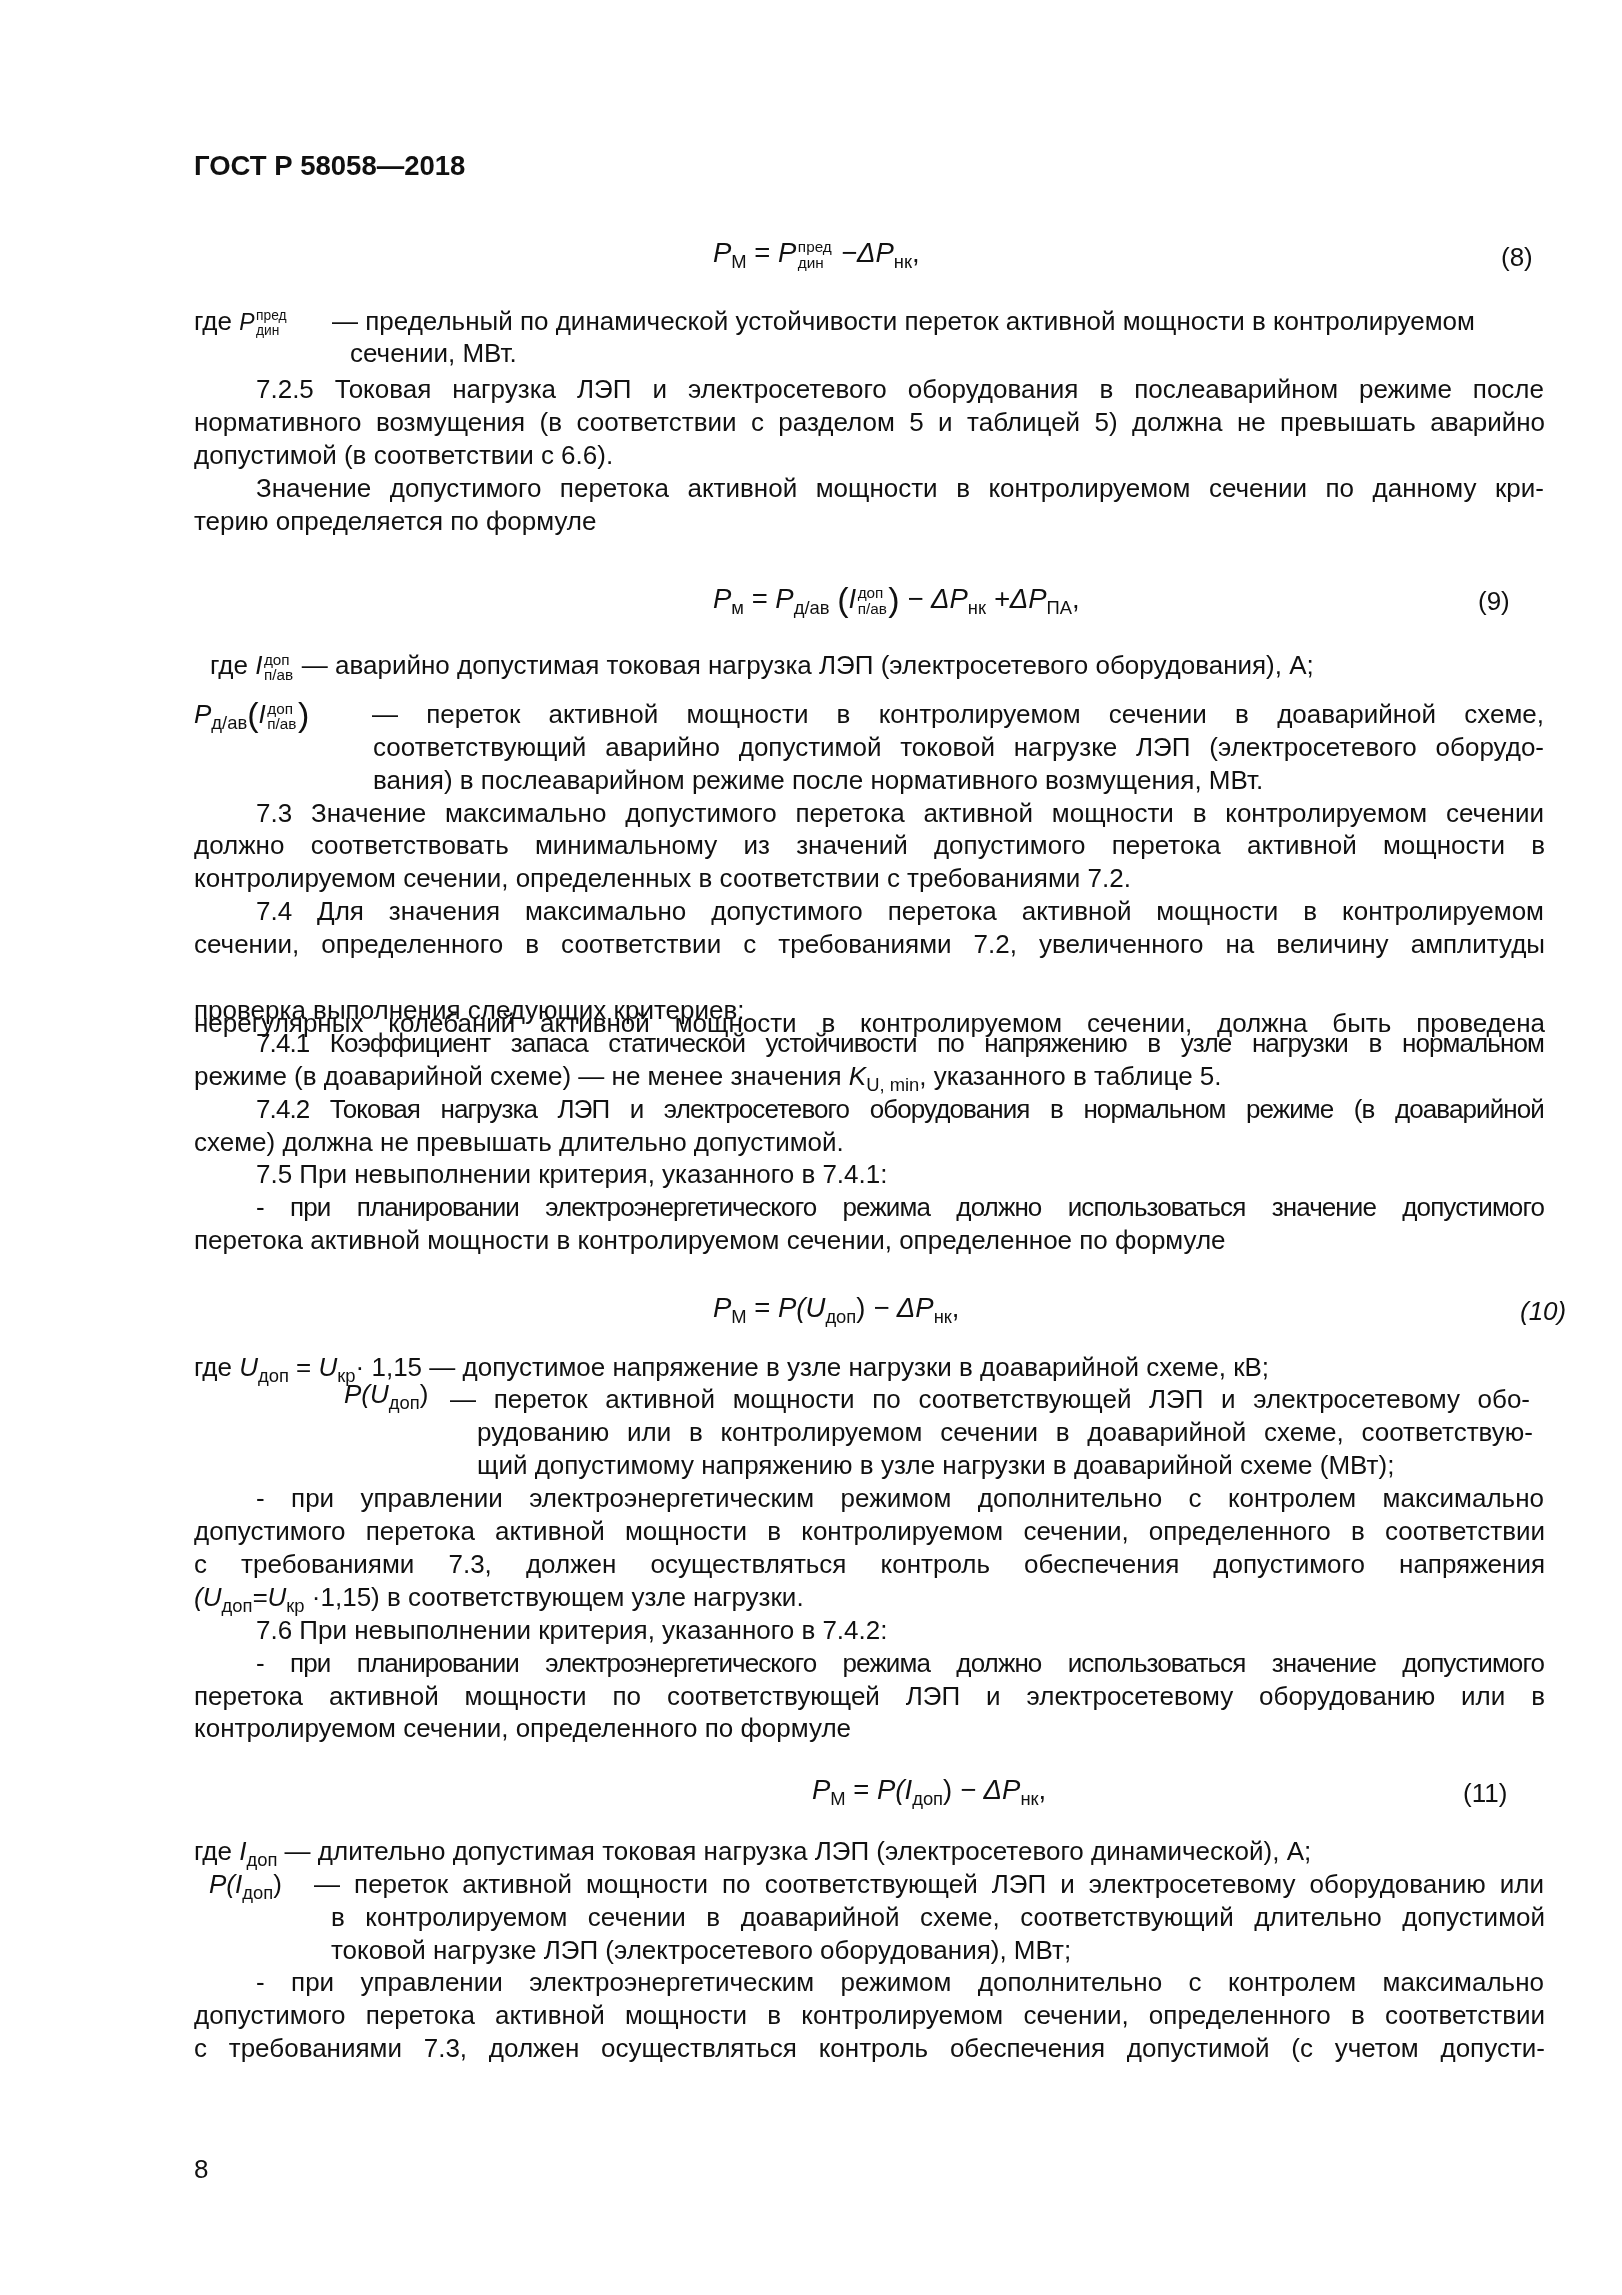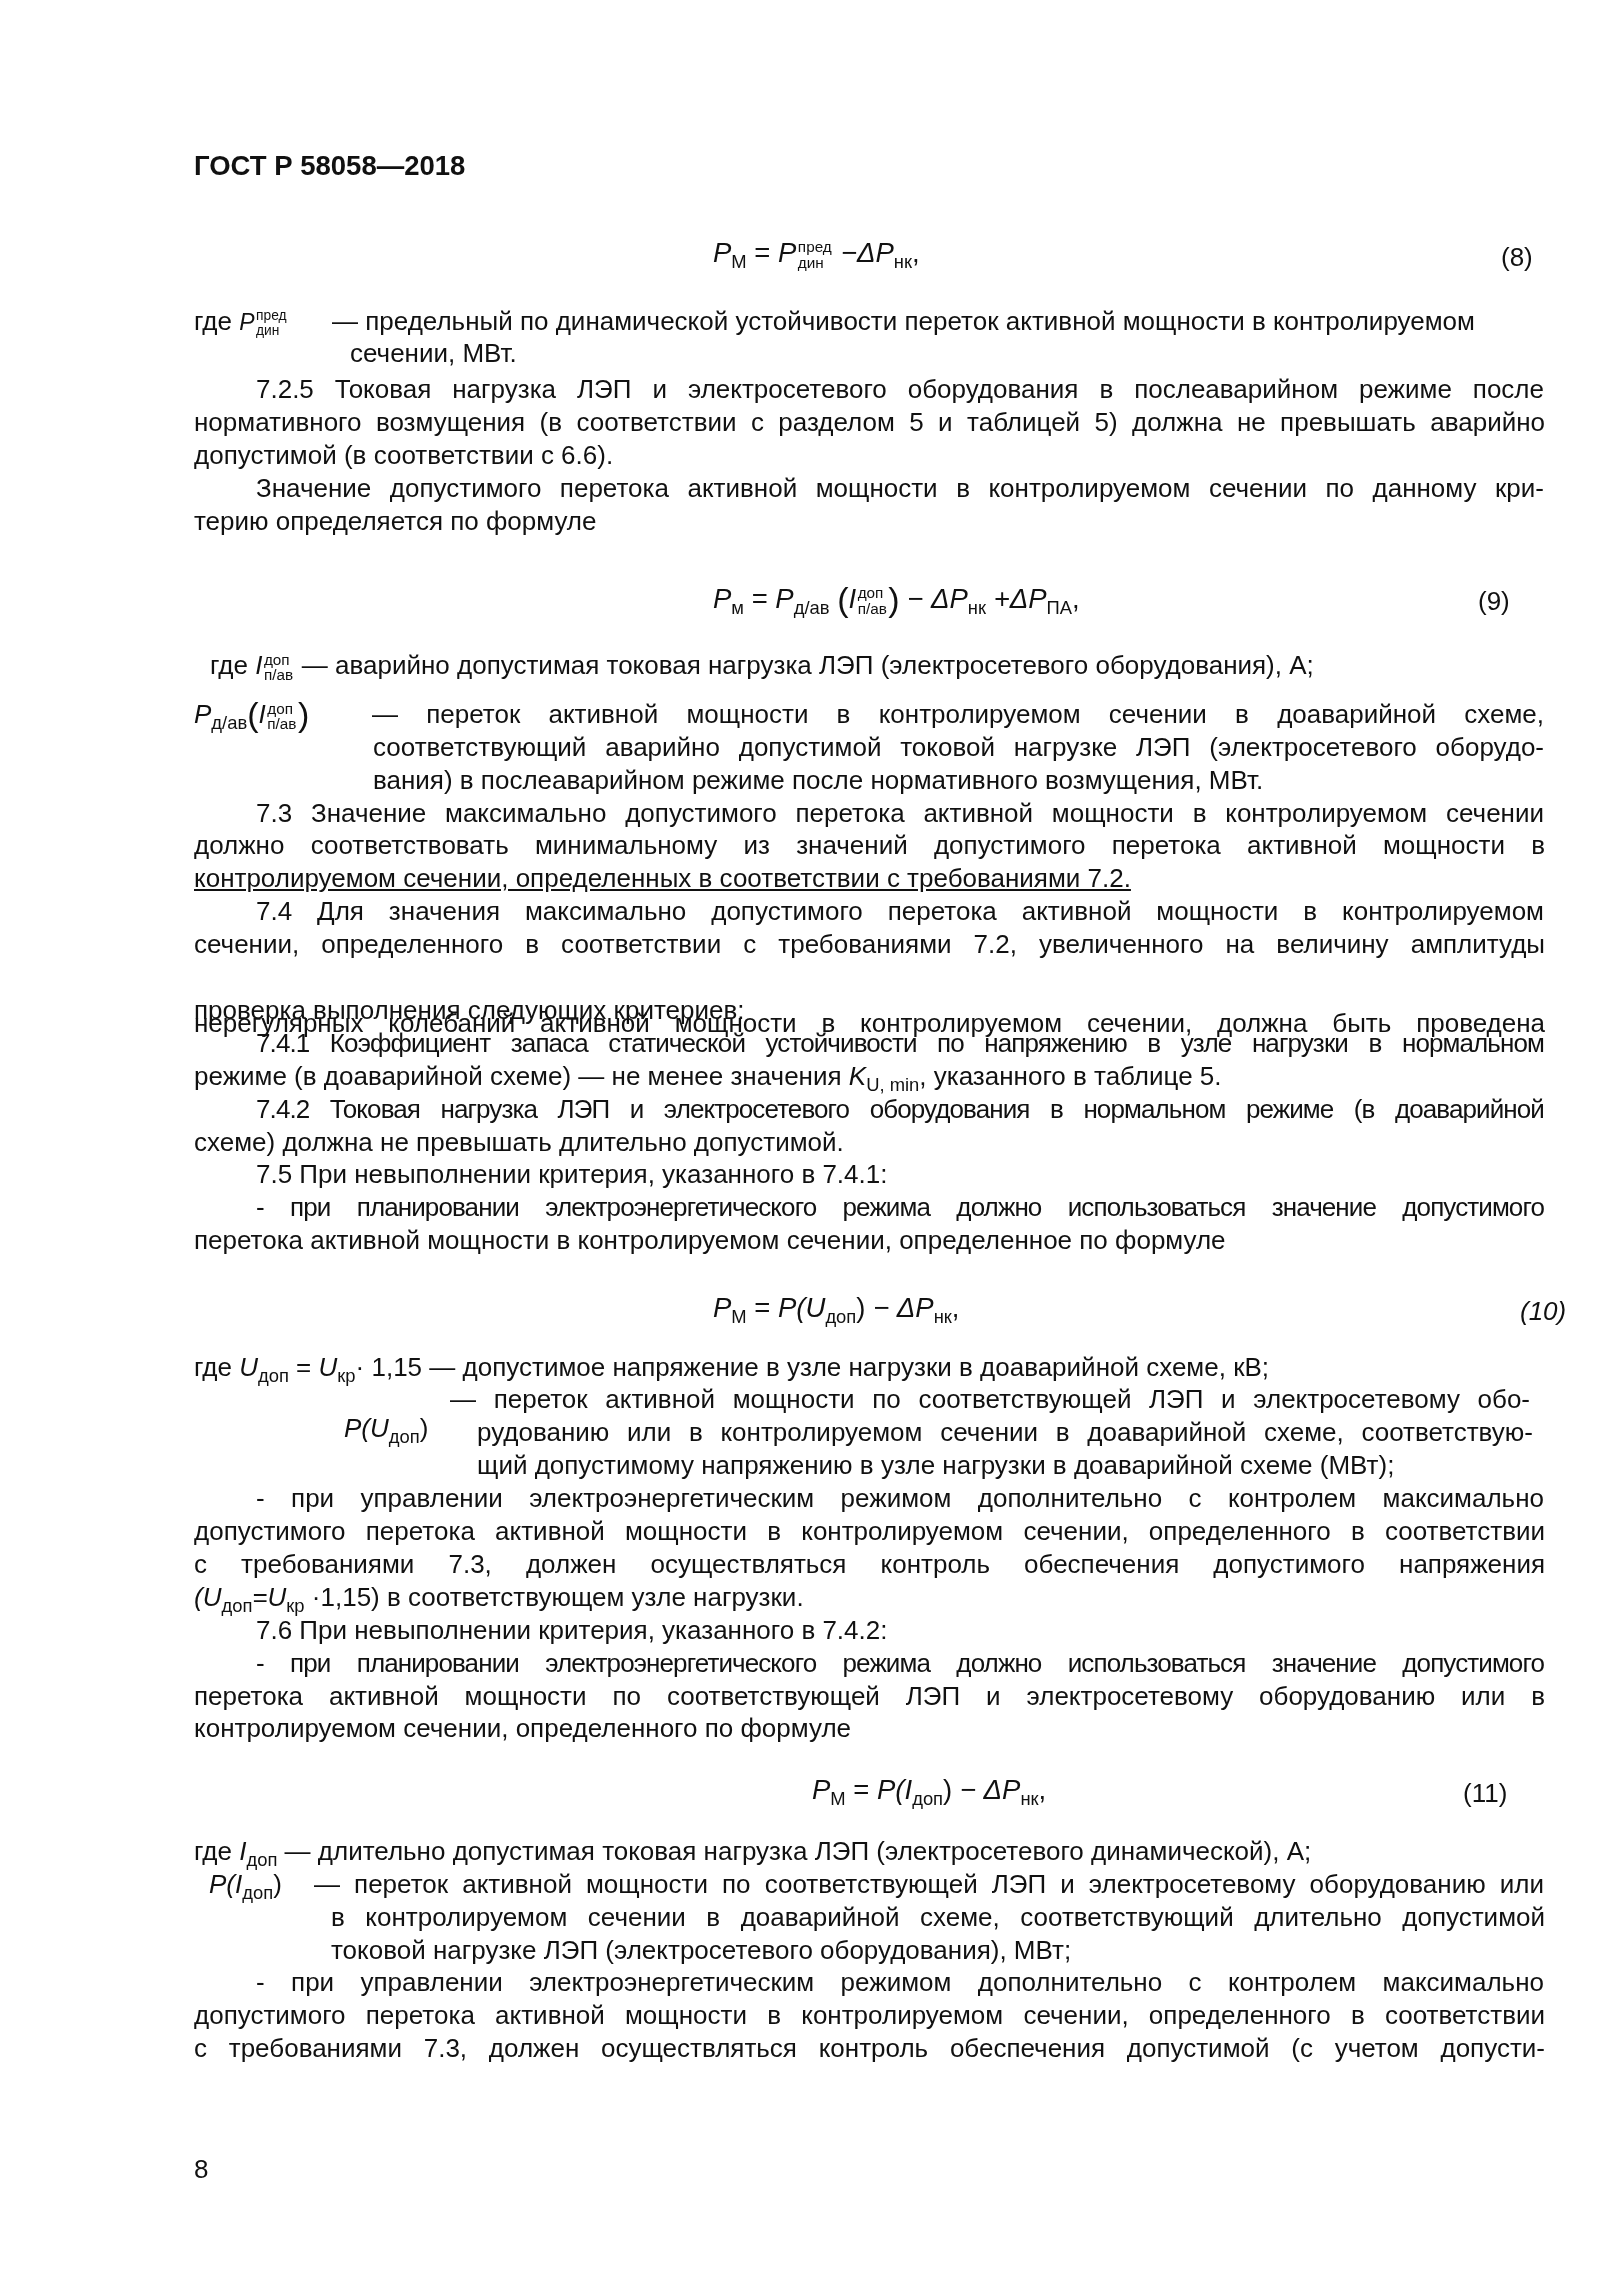--- a/index.html
+++ b/index.html
@@ -60,21 +60,21 @@
 </div>
 <div class="ln" style="left:194px;top:698px;">
   <i>P</i><sub>д/ав</sub><span class="paren">(</span><i>I</i><span class="ss"><span>доп</span><span>п/ав</span></span><span class="paren">)</span>
 </div>
 <div class="ln just" style="left:372px;top:698px;width:1172px;">— переток активной мощности в контролируемом сечении в доаварийной схеме,</div>
 <div class="ln just" style="left:373px;top:731px;width:1171px;">соответствующий аварийно допустимой токовой нагрузке ЛЭП (электросетевого оборудо-</div>
 <div class="ln" style="left:373px;top:764px;">вания) в послеаварийном режиме после нормативного возмущения, МВт.</div>
 
 <div class="ln just" style="left:256px;top:797px;width:1288px;">7.3 Значение максимально допустимого перетока активной мощности в контролируемом сечении</div>
 <div class="ln just" style="left:194px;top:829px;">должно соответствовать минимальному из значений допустимого перетока активной мощности в</div>
-<div class="ln" style="left:194px;top:862px;text-decoration:underline;">контролируемом сечении, определенных в соответствии с требованиями 7.2.</div>
+<div class="ln" style="left:194px;top:862px;">контролируемом сечении, определенных в соответствии с требованиями 7.2.</div>
 <div class="ln just" style="left:256px;top:895px;width:1288px;">7.4 Для значения максимально допустимого перетока активной мощности в контролируемом</div>
 <div class="ln just" style="left:194px;top:928px;">сечении, определенного в соответствии с требованиями 7.2, увеличенного на величину амплитуды</div>
 <div class="ln just" style="left:194px;top:961px;margin-top:46px;">нерегулярных колебаний активной мощности в контролируемом сечении, должна быть проведена</div>
 <div class="ln" style="left:194px;top:994px;">проверка выполнения следующих критериев:</div>
 
 <div class="ln just" style="left:256px;top:1027px;width:1288px;letter-spacing:-0.9px;">7.4.1 Коэффициент запаса статической устойчивости по напряжению в узле нагрузки в нормальном</div>
 <div class="ln" style="left:194px;top:1060px;">
   <span>режиме (в доаварийной схеме) — не менее значения</span> <i>K</i><sub>U, min</sub><span>, указанного в таблице 5.</span>
 </div>
 <div class="ln just" style="left:256px;top:1093px;width:1288px;letter-spacing:-0.9px;">7.4.2 Токовая нагрузка ЛЭП и электросетевого оборудования в нормальном режиме (в доаварийной</div>
@@ -89,21 +89,21 @@
   <i>P(U</i><sub>доп</sub><span>)</span>
   <i>− ΔP</i><sub>нк</sub><span>,</span>
 </div>
 <div class="eqn" style="left:1520px;top:1296px;font-style:italic;">(10)</div>
 
 <div class="ln" style="left:194px;top:1351px;">
   <span>где</span>
   <i>U</i><sub>доп</sub><span> = </span><i>U</i><sub>кр</sub><span>· 1,15</span>
   <span>— допустимое напряжение в узле нагрузки в доаварийной схеме, кВ;</span>
 </div>
-<div class="ln" style="left:344px;top:1412px;">
+<div class="ln" style="left:344px;top:1378px;">
   <i>P(U</i><sub>доп</sub><span>)</span>
 </div>
 <div class="ln just" style="left:450px;top:1383px;width:1080px;">— переток активной мощности по соответствующей ЛЭП и электросетевому обо-</div>
 <div class="ln just" style="left:477px;top:1416px;width:1056px;">рудованию или в контролируемом сечении в доаварийной схеме, соответствую-</div>
 <div class="ln" style="left:477px;top:1449px;">щий допустимому напряжению в узле нагрузки в доаварийной схеме (МВт);</div>
 
 <div class="ln just" style="left:256px;top:1482px;width:1288px;">- при управлении электроэнергетическим режимом дополнительно с контролем максимально</div>
 <div class="ln just" style="left:194px;top:1515px;">допустимого перетока активной мощности в контролируемом сечении, определенного в соответствии</div>
 <div class="ln just" style="left:194px;top:1548px;">с требованиями 7.3, должен осуществляться контроль обеспечения допустимого напряжения</div>
 <div class="ln" style="left:194px;top:1581px;">

